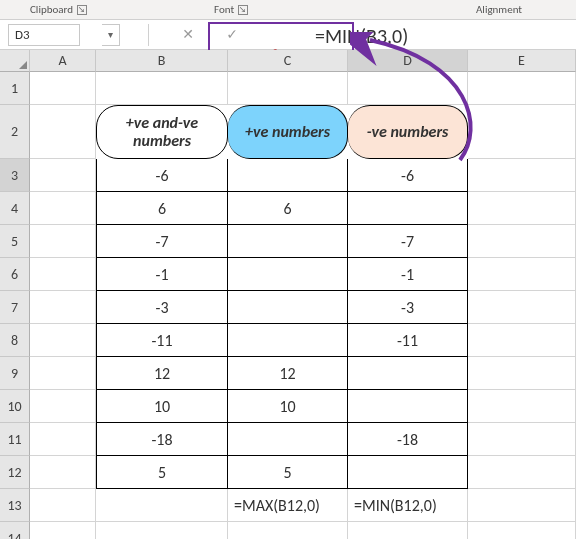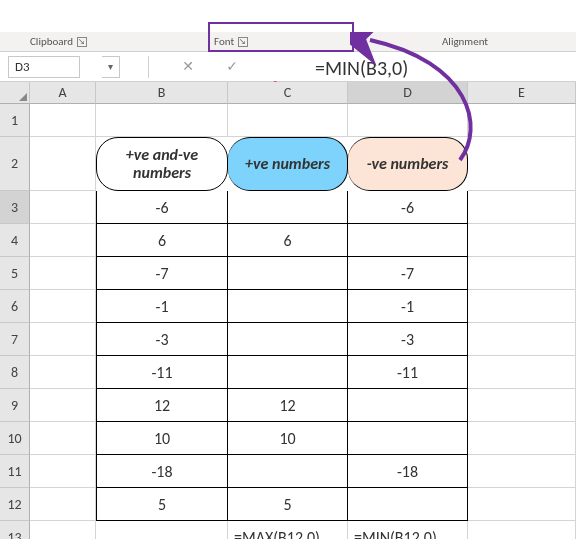--- a/index.html
+++ b/index.html
@@ -16,21 +16,20 @@
   }
   .ribbon {
     height: 20px;
     background: #f3f2f1;
     border-bottom: 1px solid #d0d0d0;
     display: flex;
     font-size: 11px;
     color: #555;
     align-items: center;
     position: relative;
-    margin-top: 32px;
   }
   .rib-group {
     position: absolute;
     display: flex;
     align-items: center;
     gap: 4px;
   }
   .rib-group .launch {
     width: 10px; height: 10px; border: 1px solid #888; position: relative;
   }
@@ -160,21 +159,21 @@
 
 <div class="ribbon">
   <div class="rib-group" style="left:30px">
     <span>Clipboard</span>
     <span class="launch"></span>
   </div>
   <div class="rib-group" style="left:214px">
     <span>Font</span>
     <span class="launch"></span>
   </div>
-  <div class="rib-group" style="left:442px">
+  <div class="rib-group" style="left:476px">
     <span>Alignment</span>
   </div>
 </div>
 
 <div class="formula-row">
   <div class="namebox">
     <span>D3</span>
   </div>
   <div class="caret-down">▾</div>
   <div class="sep-v"></div>

